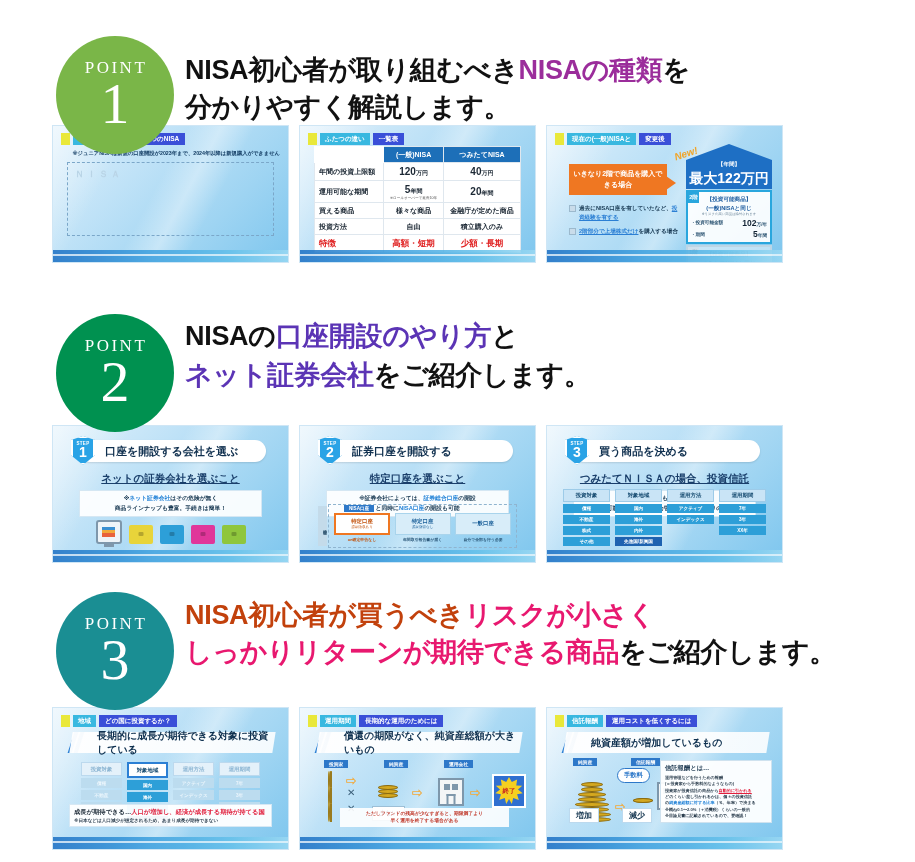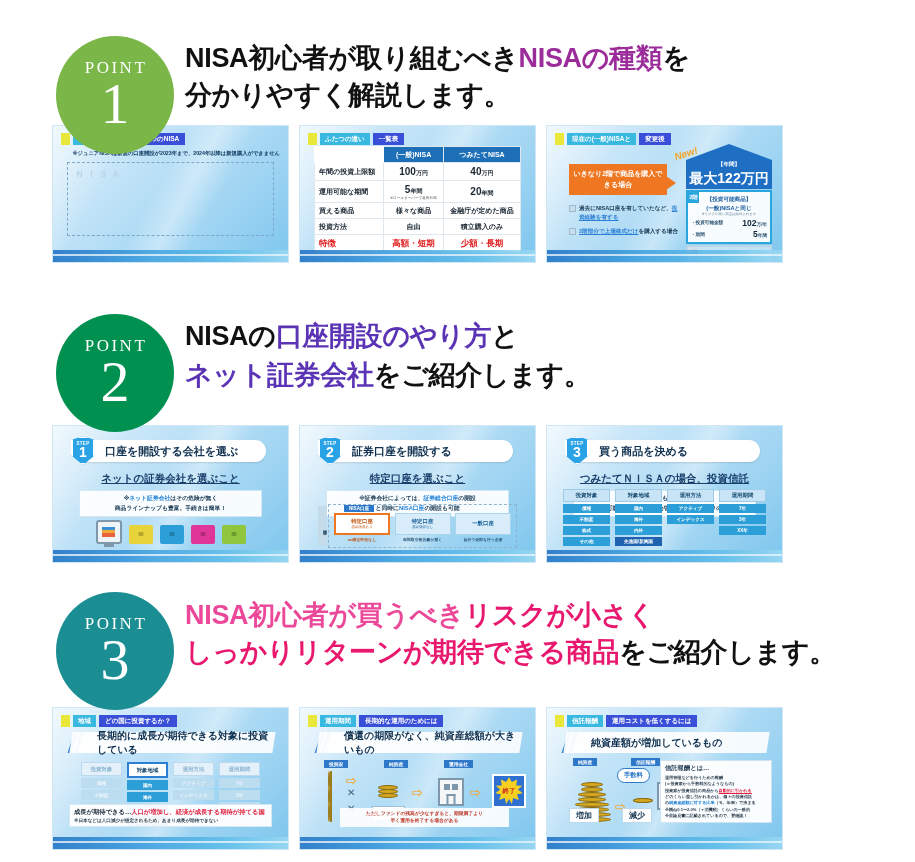--- a/index.html
+++ b/index.html
@@ -314,21 +314,21 @@
   .t9-cap { background:#fff; border:1px solid #bcd9ee; font-size:8px; font-weight:bold; color:#14354f; padding:1px 6px; }
 </style>
 </head>
 <body>
 
 <div class="section sec1">
   <div class="point-badge" id="badge1" style="left: 56px; top: 36px; background: rgb(122, 182, 72);">
     <span class="point-word">POINT</span>
     <span class="point-num">1</span>
   </div>
-  <div class="headline" id="hl1" style="top:40px;">
+  <div class="headline" id="hl1" style="top:52px;">
       <span class="hl-line"><span style="color: rgb(17, 17, 17);">NISA初心者が取り組むべき</span><span style="color: rgb(155, 45, 155);">NISAの種類</span><span style="color: rgb(17, 17, 17);">を</span></span>
       <span class="hl-line"><span style="color: rgb(17, 17, 17);">分かりやすく解説します。</span></span>
     </div>
 
   <div class="thumbs" style="top:125px;">
 
     <div class="thumb">
       <div class="streaks"></div>
       <div class="tabrow">
         <span class="tab-yellow"></span>
@@ -354,21 +354,21 @@
         <thead>
             <tr>
           <th class="blank"></th>
           <th>(一般)NISA</th>
           <th>つみたてNISA</th>
         </tr>
           </thead>
         <tbody id="t2body">
             <tr>
               <td class="rowhead">年間の投資上限額</td>
-              <td><span class="t2-big">100</span><span class="t2-sm">万円</span></td>
+              <td><span class="t2-big">120</span><span class="t2-sm">万円</span></td>
               <td><span class="t2-big">40</span><span class="t2-sm">万円</span></td>
             </tr>
             <tr>
               <td class="rowhead">運用可能な期間</td>
               <td><span class="t2-big">5</span><span class="t2-sm">年間</span><span class="t2-tiny">※ロールオーバーで最長10年</span></td>
               <td><span class="t2-big">20</span><span class="t2-sm">年間</span></td>
             </tr>
             <tr>
               <td class="rowhead">買える商品</td>
               <td>様々な商品</td>
@@ -576,21 +576,21 @@
     </div>
   </div>
 </div>
 
 <div class="section sec3">
   <div class="point-badge" id="badge3" style="left: 56px; top: 28px; background: rgb(26, 142, 147);">
     <span class="point-word">POINT</span>
     <span class="point-num">3</span>
   </div>
   <div class="headline" id="hl3" style="top:33px;">
-      <span class="hl-line"><span style="color: #ec4899;">NISA初心者が買うべき</span><span style="color: rgb(232, 24, 111);">リスクが小さく</span></span>
+      <span class="hl-line"><span style="color: #c2410c;">NISA初心者が買うべき</span><span style="color: rgb(232, 24, 111);">リスクが小さく</span></span>
       <span class="hl-line"><span style="color: rgb(232, 24, 111);">しっかりリターンが期待できる商品</span><span style="color: rgb(17, 17, 17);">をご紹介します。</span></span>
     </div>
 
   <div class="thumbs" style="top:143px;">
 
     <div class="thumb t3row">
       <div class="streaks"></div>
       <div class="tabrow">
         <span class="tab-yellow"></span>
         <span class="tab-cyan">地域</span>

